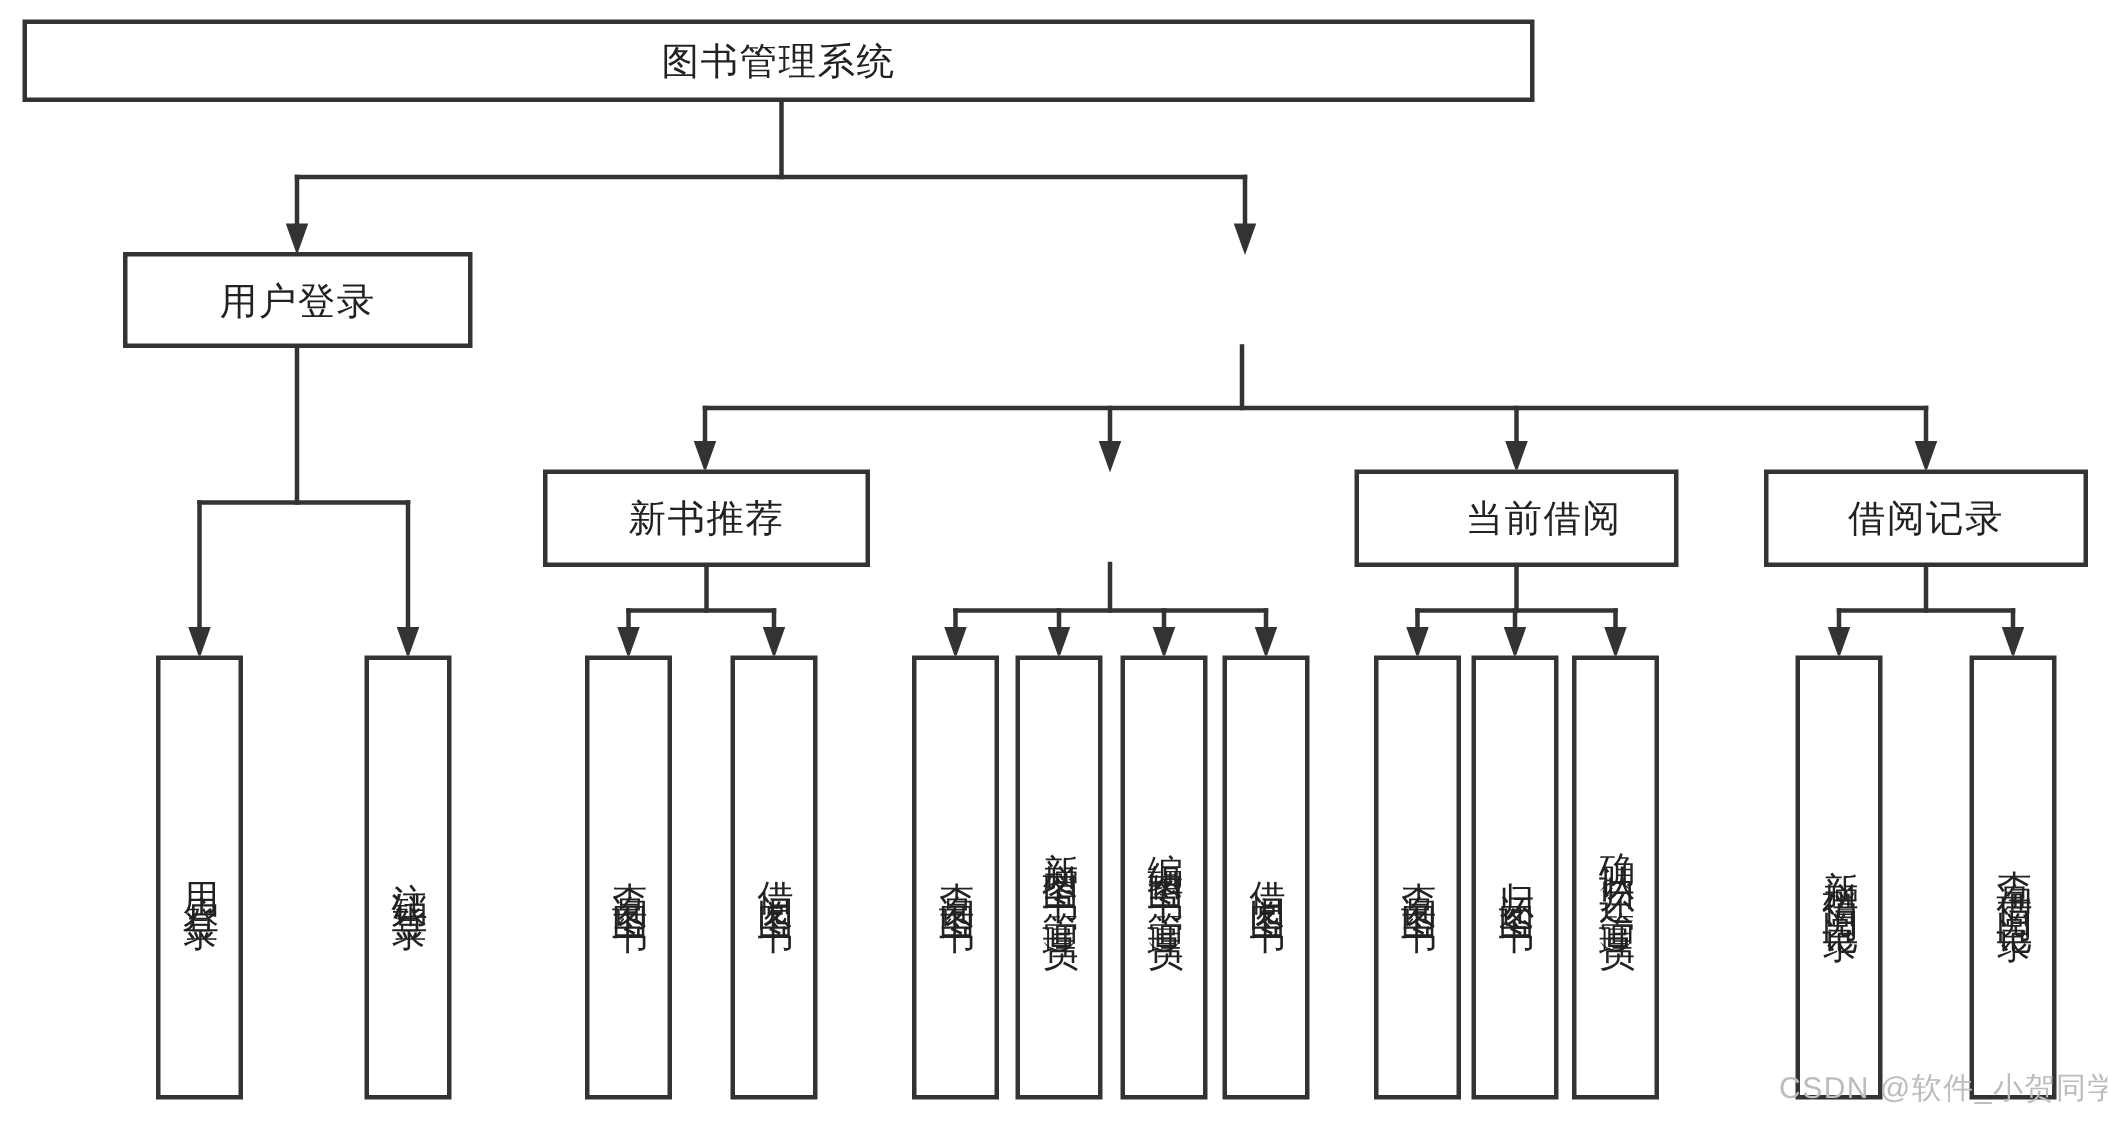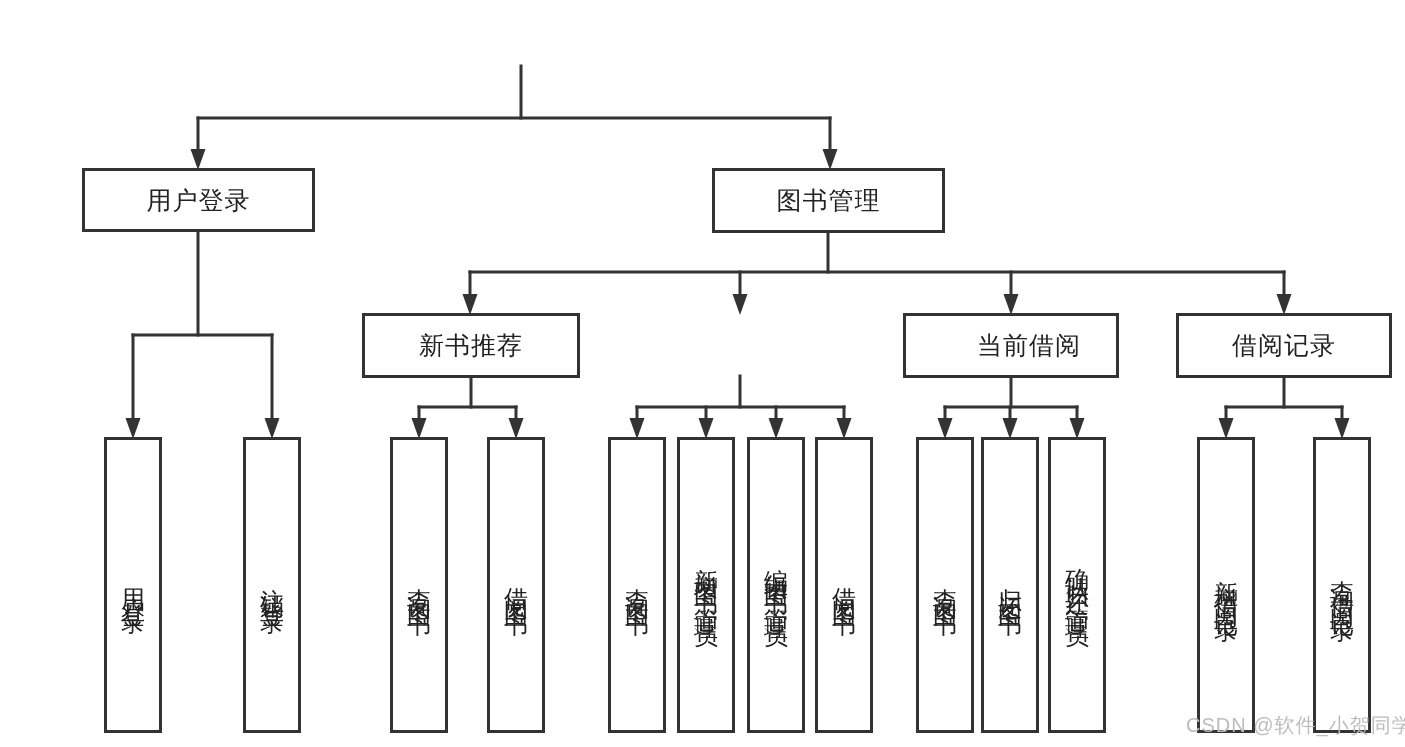--- a/index.html
+++ b/index.html
@@ -106,26 +106,26 @@
     <g>
       <path d="M1284 376 V407"></path>
       <path d="M1226 407 H1342"></path>
       <path d="M1226 407 V419"></path>
       <path d="M1342 407 V419"></path>
       <path class="head" d="M1226 439 L1218.5 418 L1233.5 418 Z"></path>
       <path class="head" d="M1342 439 L1334.5 418 L1349.5 418 Z"></path>
     </g>
   </svg>
 
+  <div class="box n-root">
+    <span class="hlabel">图书管理系统</span>
+  </div>
 
   <div class="box n-login">
     <span class="hlabel">用户登录</span>
-  </div>
-  <div class="box n-mgmt">
-    <span class="hlabel">图书管理</span>
   </div>
 
   <div class="box lvl3 n-newrec">
     <span class="hlabel">新书推荐</span>
   </div>
   <div class="box lvl3 n-current">
     <span class="hlabel">当前借阅</span>
   </div>
   <div class="box lvl3 n-record">
     <span class="hlabel">借阅记录</span>

